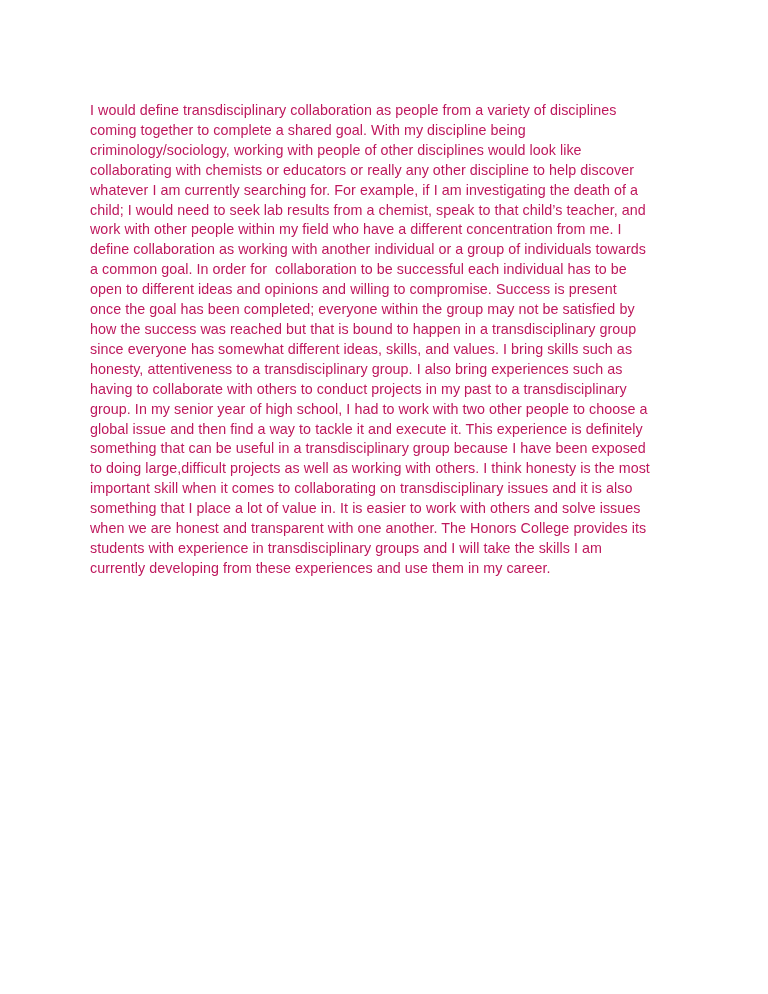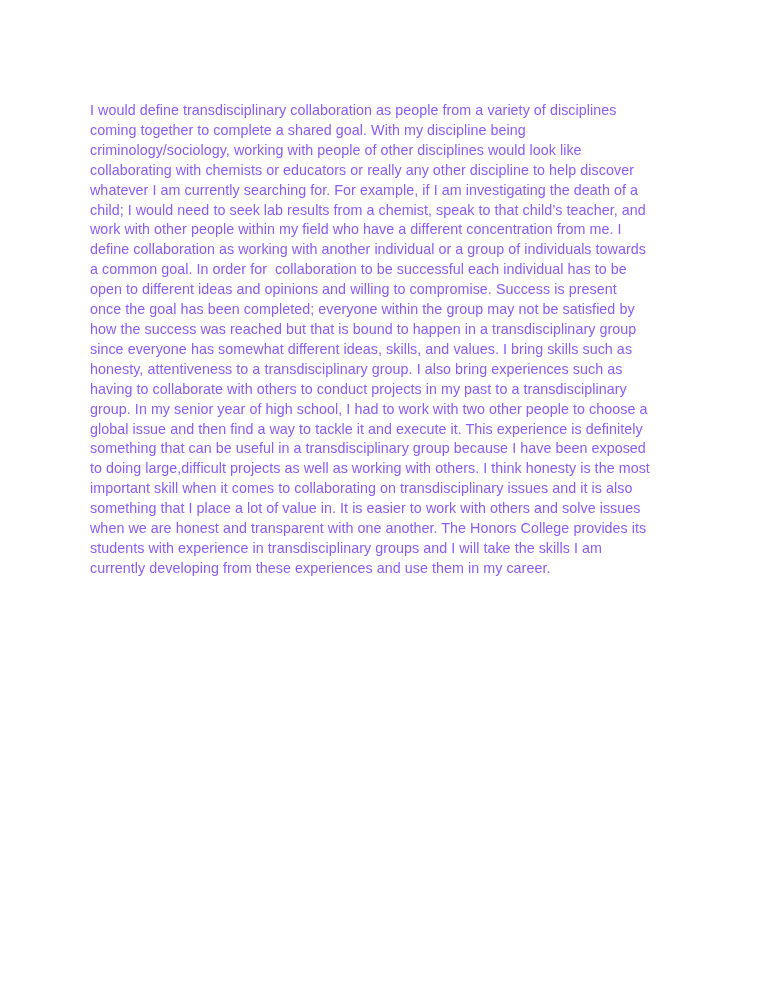--- a/index.html
+++ b/index.html
@@ -16,21 +16,21 @@
     font-family: "Liberation Sans", sans-serif;
   }
   .essay {
     position: absolute;
     left: 90px;
     top: 101px;
     width: 600px;
     font-family: "Liberation Sans", sans-serif;
     font-size: 14.3px;
     line-height: 19.9px;
-    color: #8b5cf6;
+    color: #be185d;
     white-space: pre;        
     letter-spacing: 0.05px;
   }
 </style>
 </head>
 <body>
 
 <div class="page">
   <div class="essay">I would define transdisciplinary collaboration as people from a variety of disciplines
 coming together to complete a shared goal. With my discipline being

